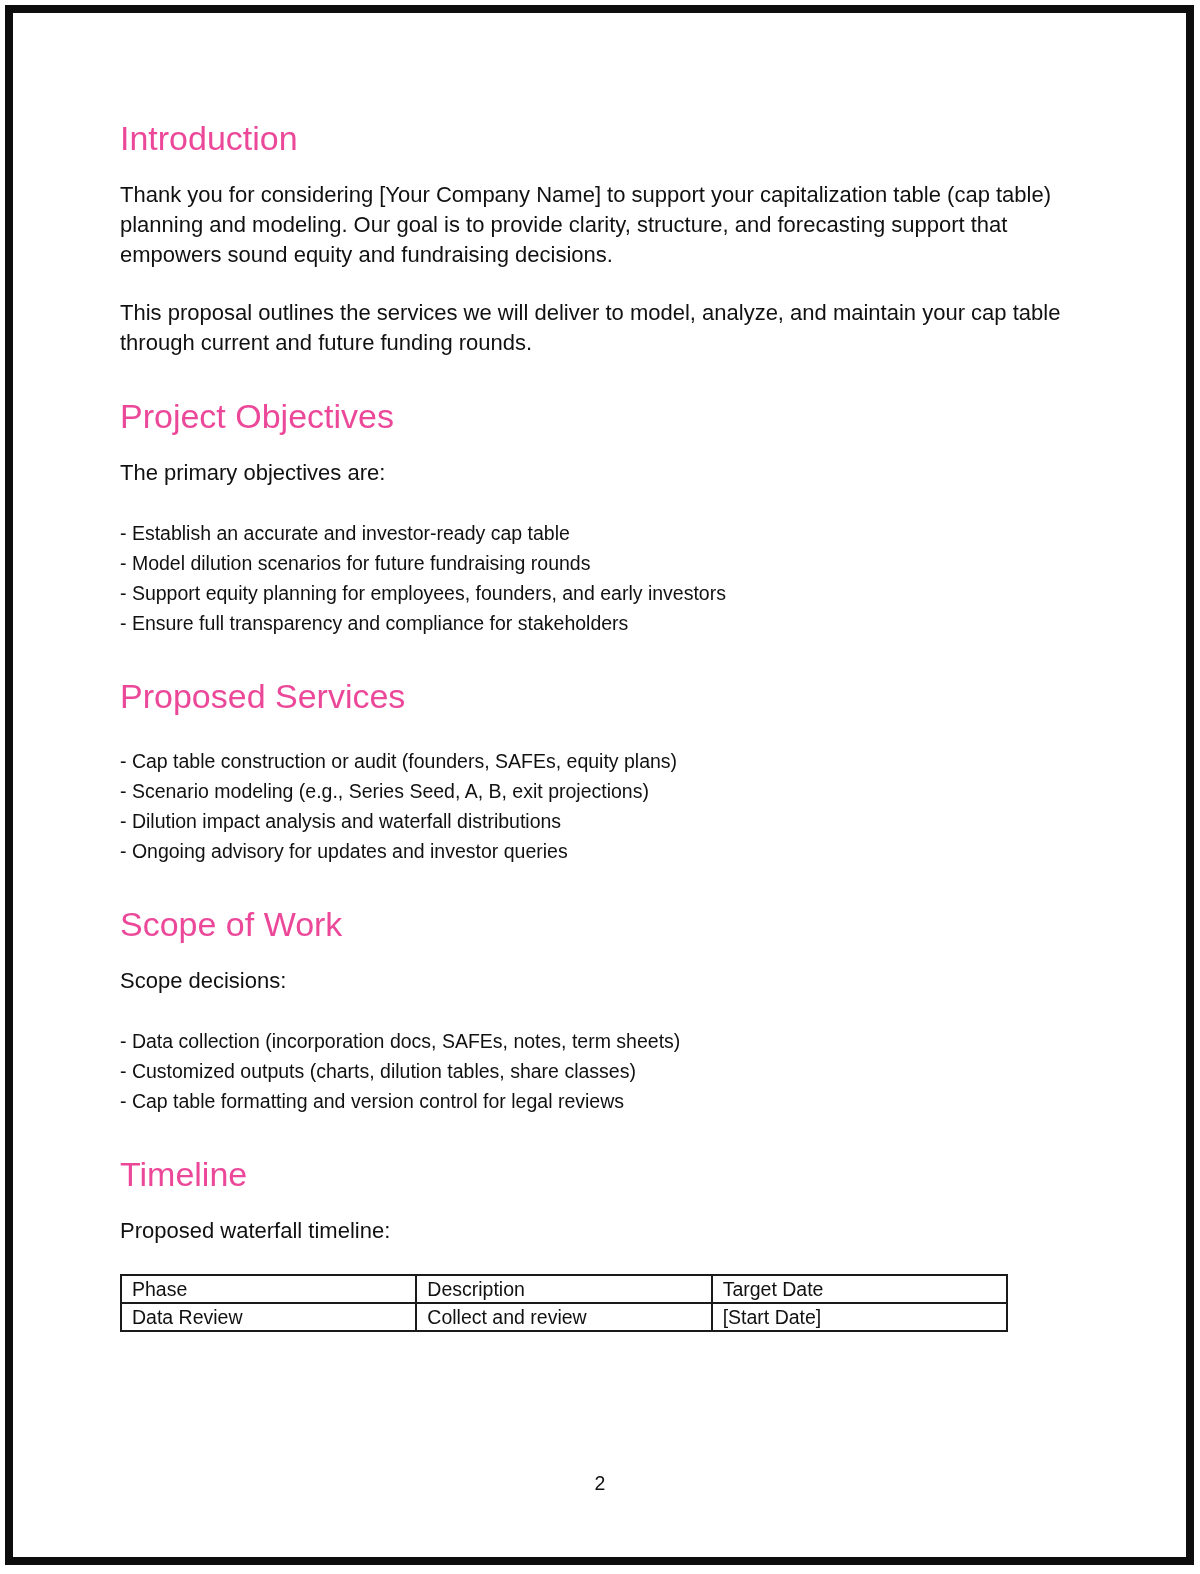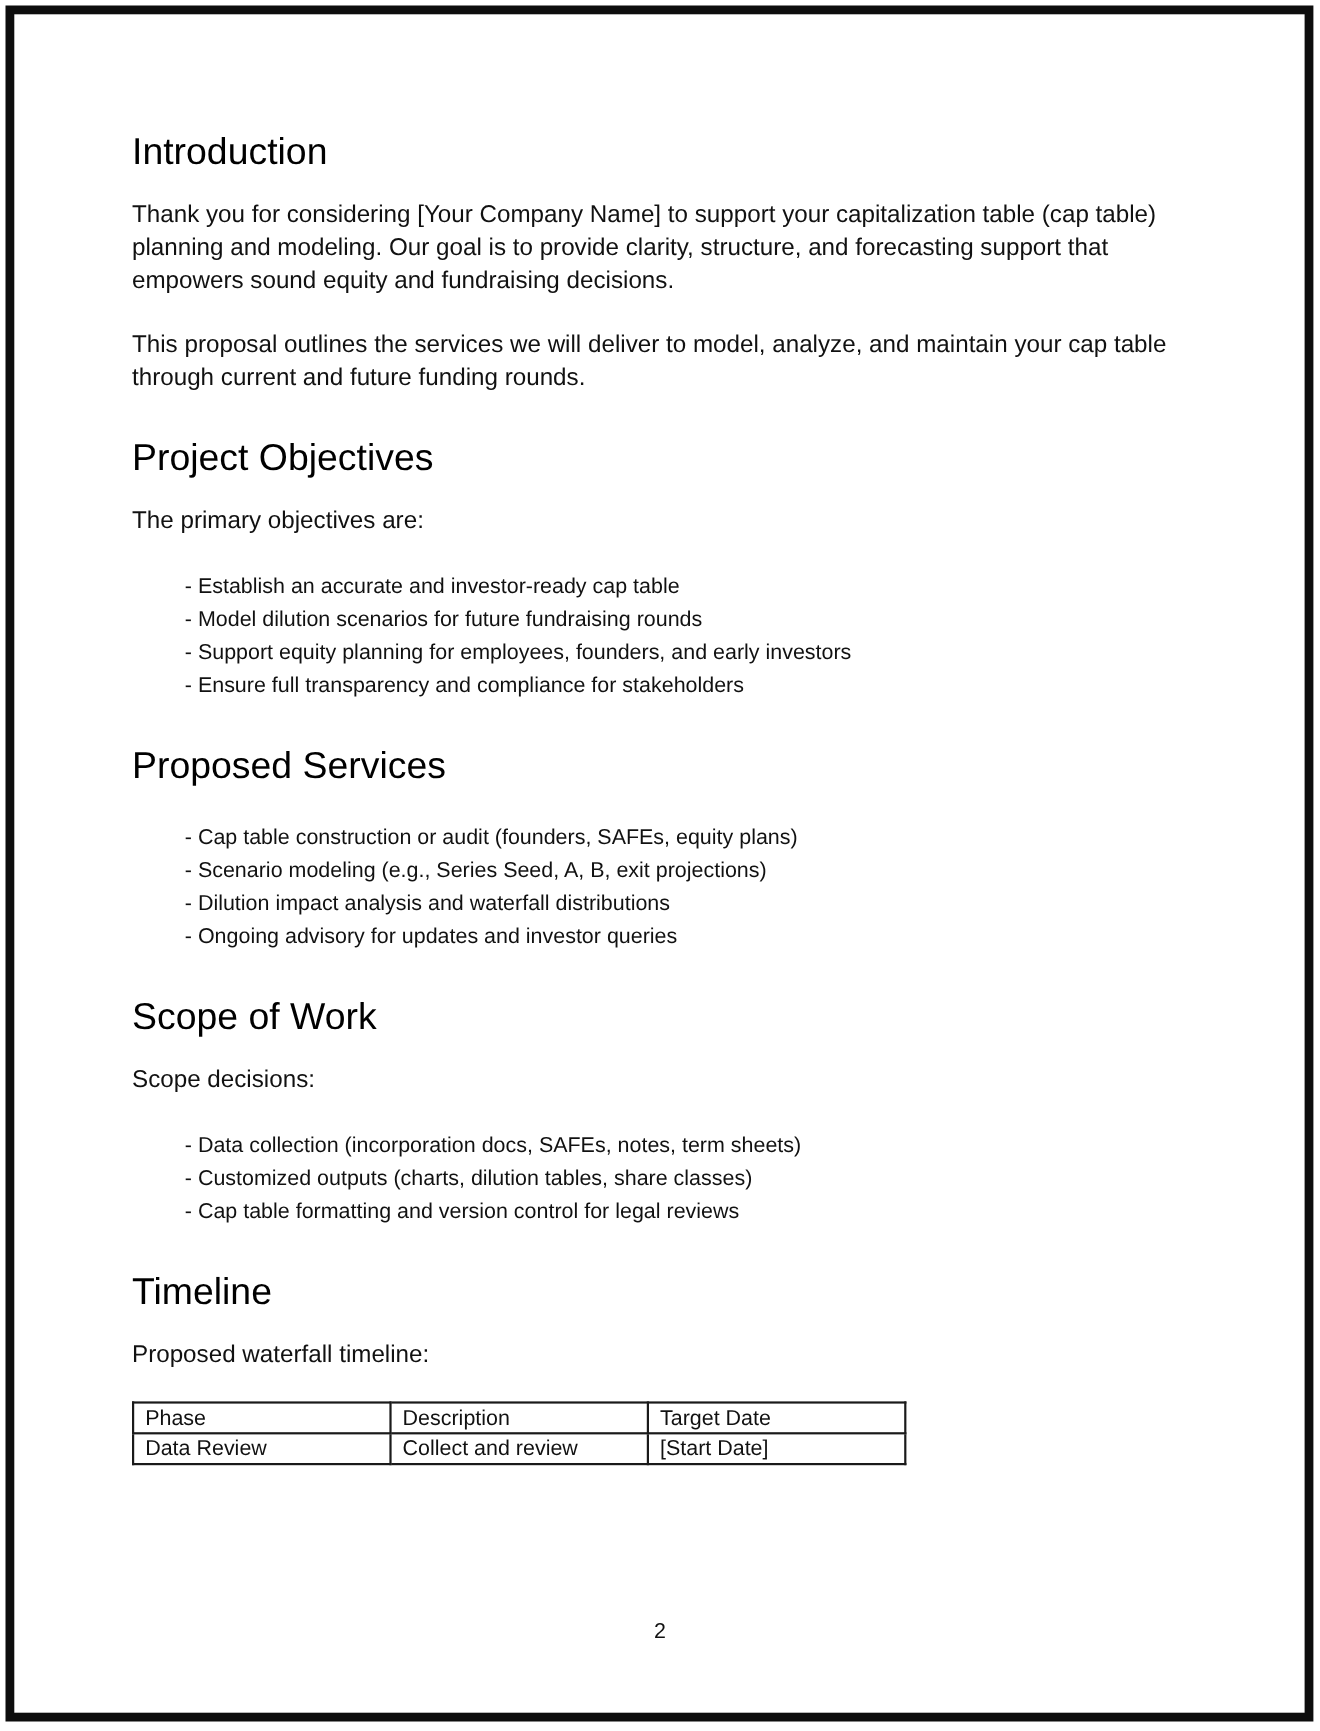--- a/index.html
+++ b/index.html
@@ -25,41 +25,40 @@
     position: absolute;
     left: 120px;
     top: 118px;
     width: 972px;
   }
   h1.doc-heading {
     font-size: 34px;
     font-weight: 400;
     line-height: 1.2;
     margin: 38px 0 21px 0;
-    color: #000000;
+    color: #ec4899;
   }
   section:first-of-type h1.doc-heading { margin-top: 0; }
   p.body-text {
     font-size: 22px;
     line-height: 30px;
     margin: 0 0 28px 0;
   }
   .list {
     margin-top: 30px;
     margin-bottom: 0;
-    margin-left: 48px;
   }
   .list .list-item {
     font-size: 19.5px;
     line-height: 30px;
   }
   table.timeline {
     margin-top: 17px;
     border-collapse: collapse;
-    width: 704px;
+    width: 888px;
     table-layout: fixed;
   }
   table.timeline th, table.timeline td {
     border: 2px solid #1a1a1a;
     font-size: 19.5px;
     font-weight: 400;
     text-align: left;
     padding: 0 0 0 10px;
     height: 26px;
     line-height: 26px;

